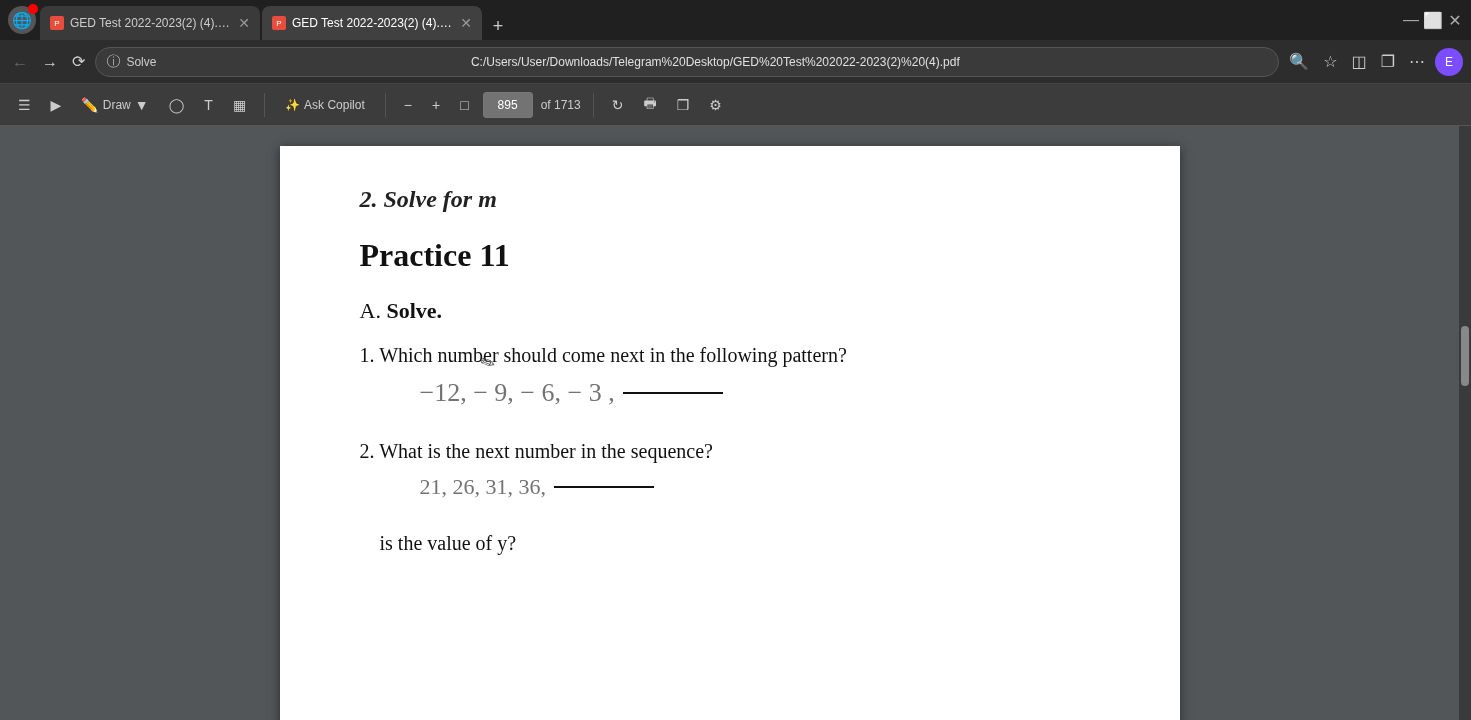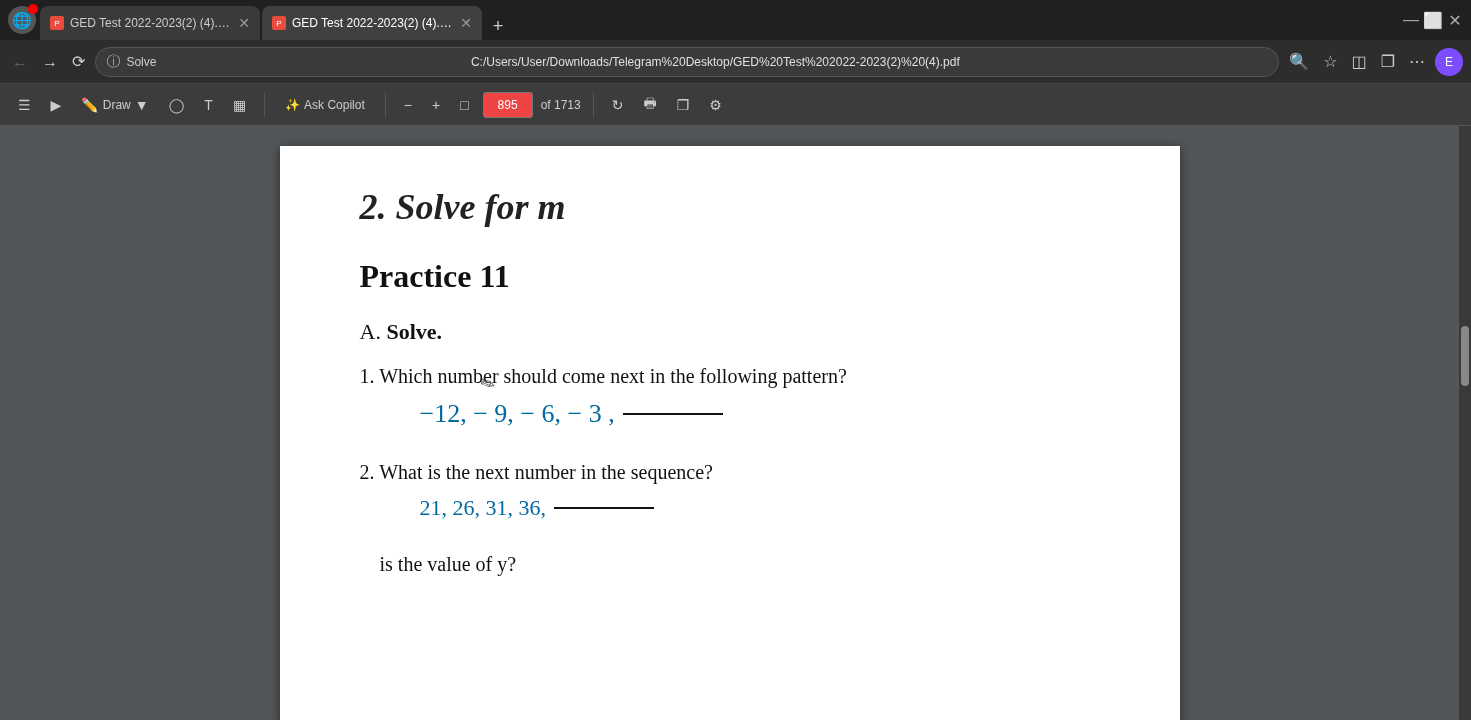--- a/index.html
+++ b/index.html
@@ -108,21 +108,21 @@
       gap: 8px;
       flex-shrink: 0;
       border-bottom: 1px solid #555;
     }
     .pdf-tool-btn { color: #ccc; font-size: 14px; cursor: pointer; padding: 4px 6px; border-radius: 4px; display: flex; align-items: center; gap: 4px; }
     .pdf-tool-label { font-size: 12px; color: #ccc; }
     .pdf-separator { width: 1px; height: 24px; background: #555; margin: 0 4px; }
     .pdf-page-input {
       width: 50px;
       height: 26px;
-      background: #ef4444;
+      background: #737373;
       border: 1px solid #777;
       color: #fff;
       text-align: center;
       font-size: 12px;
       border-radius: 3px;
     }
     .pdf-page-total { font-size: 12px; color: #ccc; }
     .copilot-btn {
       background: transparent;
       border: none;
@@ -159,24 +159,24 @@
       background: white;
       width: 900px;
       min-height: 580px;
       box-shadow: 0 2px 10px rgba(0,0,0,0.5);
       padding: 40px 60px 40px 80px;
       position: relative;
       font-family: 'Times New Roman', Times, serif;
     }
 
     .pdf-top-text {
-      font-size: 36px;
+      font-size: 24px;
       font-weight: bold;
       color: #222;
-      margin-bottom: 30px;
+      margin-bottom: 24px;
       font-style: italic;
     }
 
     .practice-title {
       font-size: 32px;
       font-weight: bold;
       color: #111;
       margin-bottom: 24px;
     }
 
@@ -194,21 +194,21 @@
 
     .problem-text {
       font-size: 20px;
       color: #111;
       margin-bottom: 8px;
       line-height: 1.5;
     }
 
     .problem-sequence {
       font-size: 26px;
-      color: #0369a1;
+      color: #737373;
       margin-left: 60px;
       margin-bottom: 4px;
       display: flex;
       align-items: center;
     }
 
     .problem-sequence .blank {
       display: inline-block;
       border-bottom: 2px solid #111;
       width: 100px;

